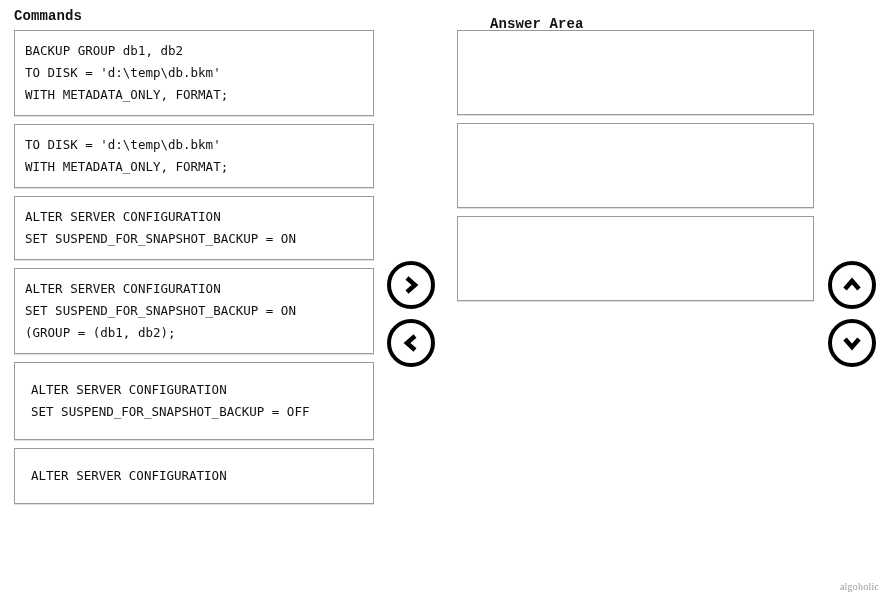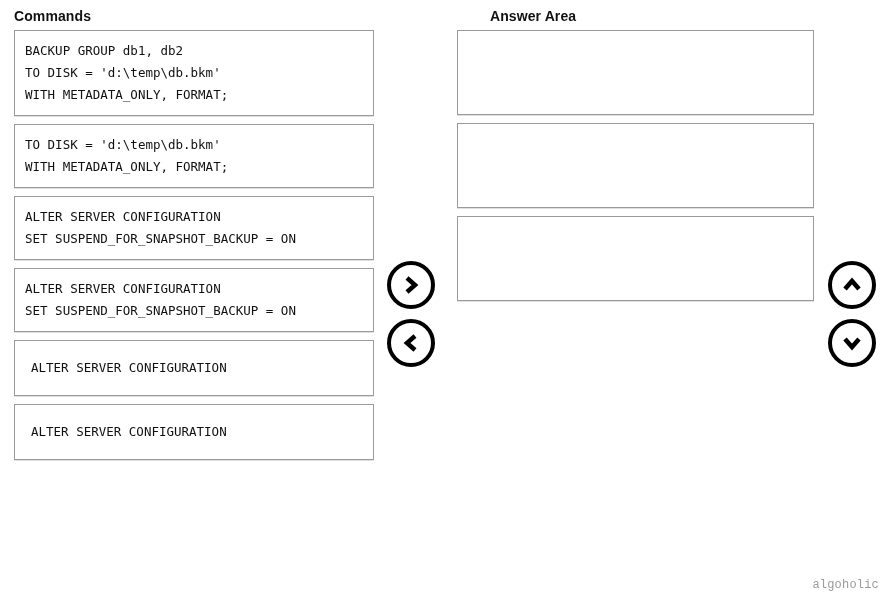--- a/index.html
+++ b/index.html
@@ -16,23 +16,24 @@
   }
 
   
   .col-heading {
     position: absolute;
     font-size: 14px;
     font-weight: bold;
     color: #111111;
     letter-spacing: 0.1px;
     white-space: nowrap;
+    font-family: Liberation Mono, monospace;
   }
   #commands-heading { left: 14px; top: 8px; }
-  #answer-heading   { left: 490px; top: 8px; }
+  #answer-heading   { left: 490px; top: 16px; }
 
   
   #commands-list {
     position: absolute;
     left: 14px;
     top: 30px;
     width: 360px;
   }
   .command-card {
     box-sizing: border-box;
@@ -91,23 +92,23 @@
   #btn-move-right { left: 387px; top: 261px; }
   #btn-move-left  { left: 387px; top: 319px; }
   #btn-move-up    { left: 828px; top: 261px; }
   #btn-move-down  { left: 828px; top: 319px; }
 
   
   #watermark {
     position: absolute;
     right: 10px;
     bottom: 6px;
-    font-size: 12px;
+    font-size: 10px;
     color: #9b9b9b;
-    font-family: Liberation Mono, monospace;
+    font-family: Liberation Serif, serif;
     letter-spacing: 0.2px;
   }
 </style>
 </head>
 <body>
 
 <div id="commands-heading" class="col-heading">Commands</div>
 
 <div id="answer-heading" class="col-heading">Answer Area</div>
 
@@ -121,23 +122,25 @@
       <div class="cmd-line">TO DISK = 'd:\temp\db.bkm'</div>
       <div class="cmd-line">WITH METADATA_ONLY, FORMAT;</div>
     </div>
     <div class="command-card" id="cmd-alter-on-copy-only">
       <div class="cmd-line">ALTER SERVER CONFIGURATION</div>
       <div class="cmd-line">SET SUSPEND_FOR_SNAPSHOT_BACKUP = ON</div>
     </div>
     <div class="command-card" id="cmd-alter-on-group">
       <div class="cmd-line">ALTER SERVER CONFIGURATION</div>
       <div class="cmd-line">SET SUSPEND_FOR_SNAPSHOT_BACKUP = ON</div>
+      <div class="cmd-line">(GROUP = (db1, db2);</div>
     </div>
     <div class="command-card pad-extra" id="cmd-alter-off">
       <div class="cmd-line">ALTER SERVER CONFIGURATION</div>
+      <div class="cmd-line">SET SUSPEND_FOR_SNAPSHOT_BACKUP = OFF</div>
     </div>
     <div class="command-card pad-extra" id="cmd-alter-on">
       <div class="cmd-line">ALTER SERVER CONFIGURATION</div>
     </div>
   </div>
 
 <div id="answer-list">
     <div class="answer-slot" id="answer-slot-1">
       <div class="cmd-line"></div>
     </div>

